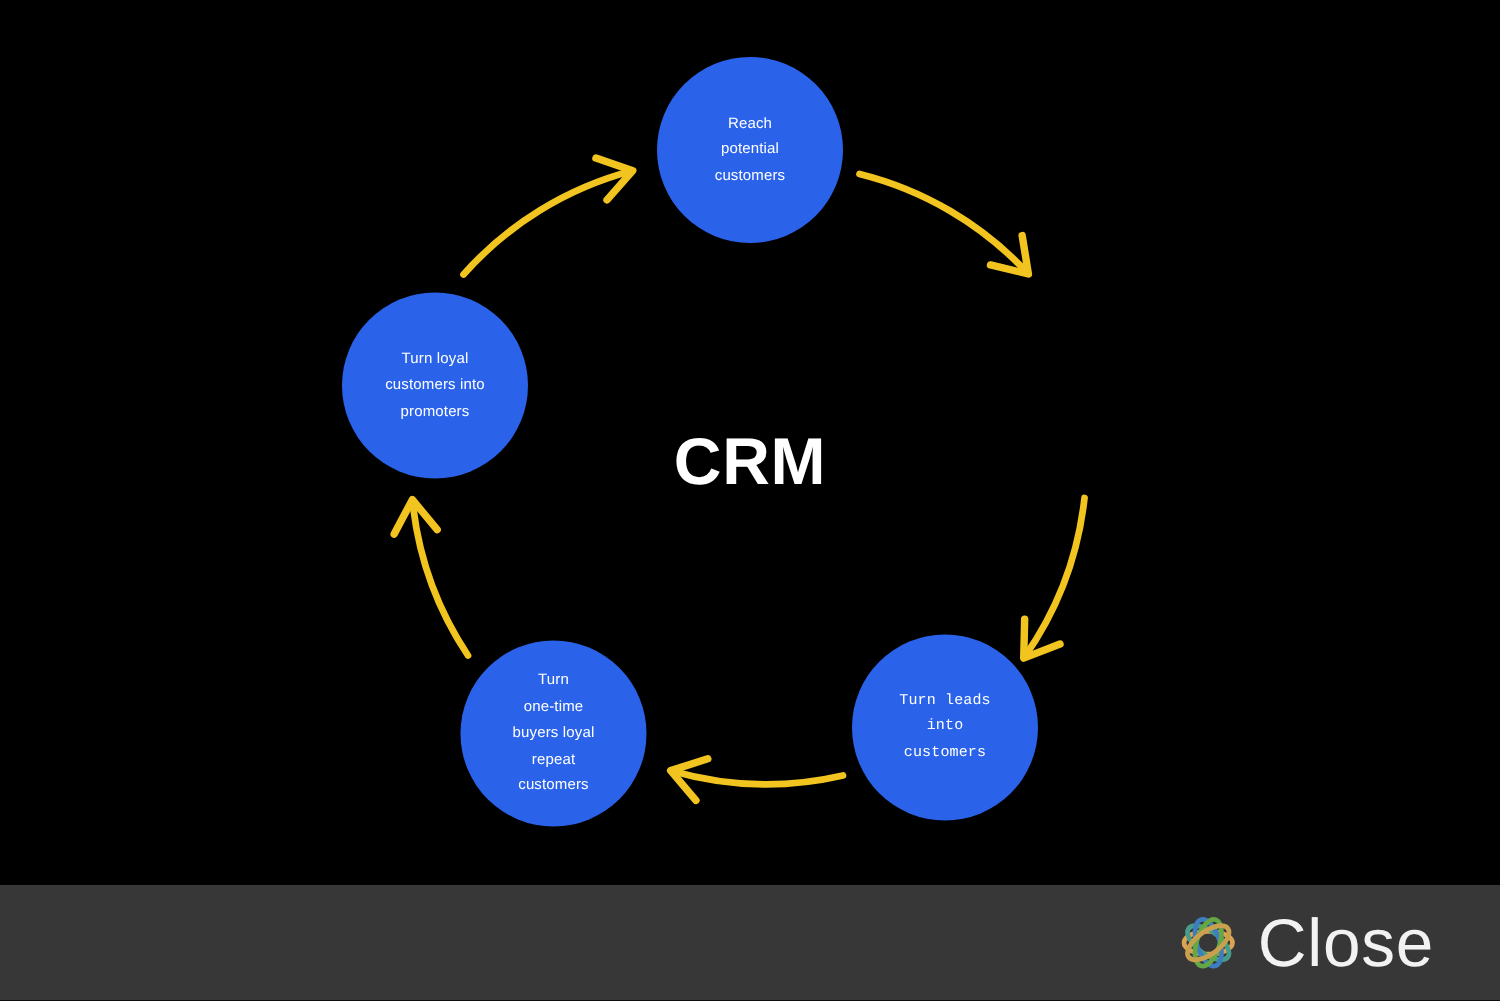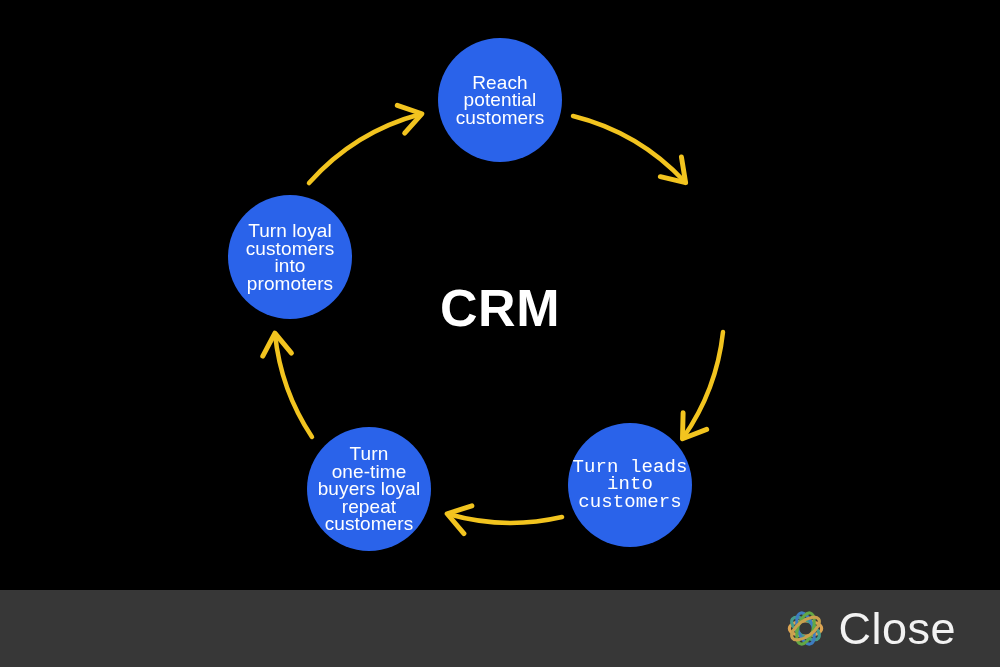--- a/index.html
+++ b/index.html
@@ -32,39 +32,39 @@
     border-radius: 50%;
     background: var(--circle-fill, #2A63EA);
     display: flex;
     align-items: center;
     justify-content: center;
     text-align: center;
     transform: translate(-50%, -50%);
   }
   .node-label {
     color: var(--circle-text, #fff);
-    font-size: 19px;
+    font-size: 10px;
     line-height: 17.5px;
     font-weight: 500;
     white-space: pre-line;
     letter-spacing: 0.1px;
   }
   .node-top          { left: 500px; top: 100px; }
   .node-right        { left: 710px; top: 257px; }
   .node-bottom-right { left: 630px; top: 485px; font-family: Liberation Mono, monospace; }
   .node-bottom-left  { left: 369px; top: 489px; }
   .node-left         { left: 290px; top: 257px; }
   .title {
     position: absolute;
     left: 500px;
     top: 308px;
     transform: translate(-50%, -50%);
     text-align: center;
     color: var(--title-text, #fff);
-    font-size: 52px;
+    font-size: 44px;
     font-weight: 700;
     line-height: 61px;
     letter-spacing: 0.5px;
     white-space: nowrap;
   }
   .title span { display: block; }
   .footer {
     position: absolute;
     left: 0;
     bottom: 0;

